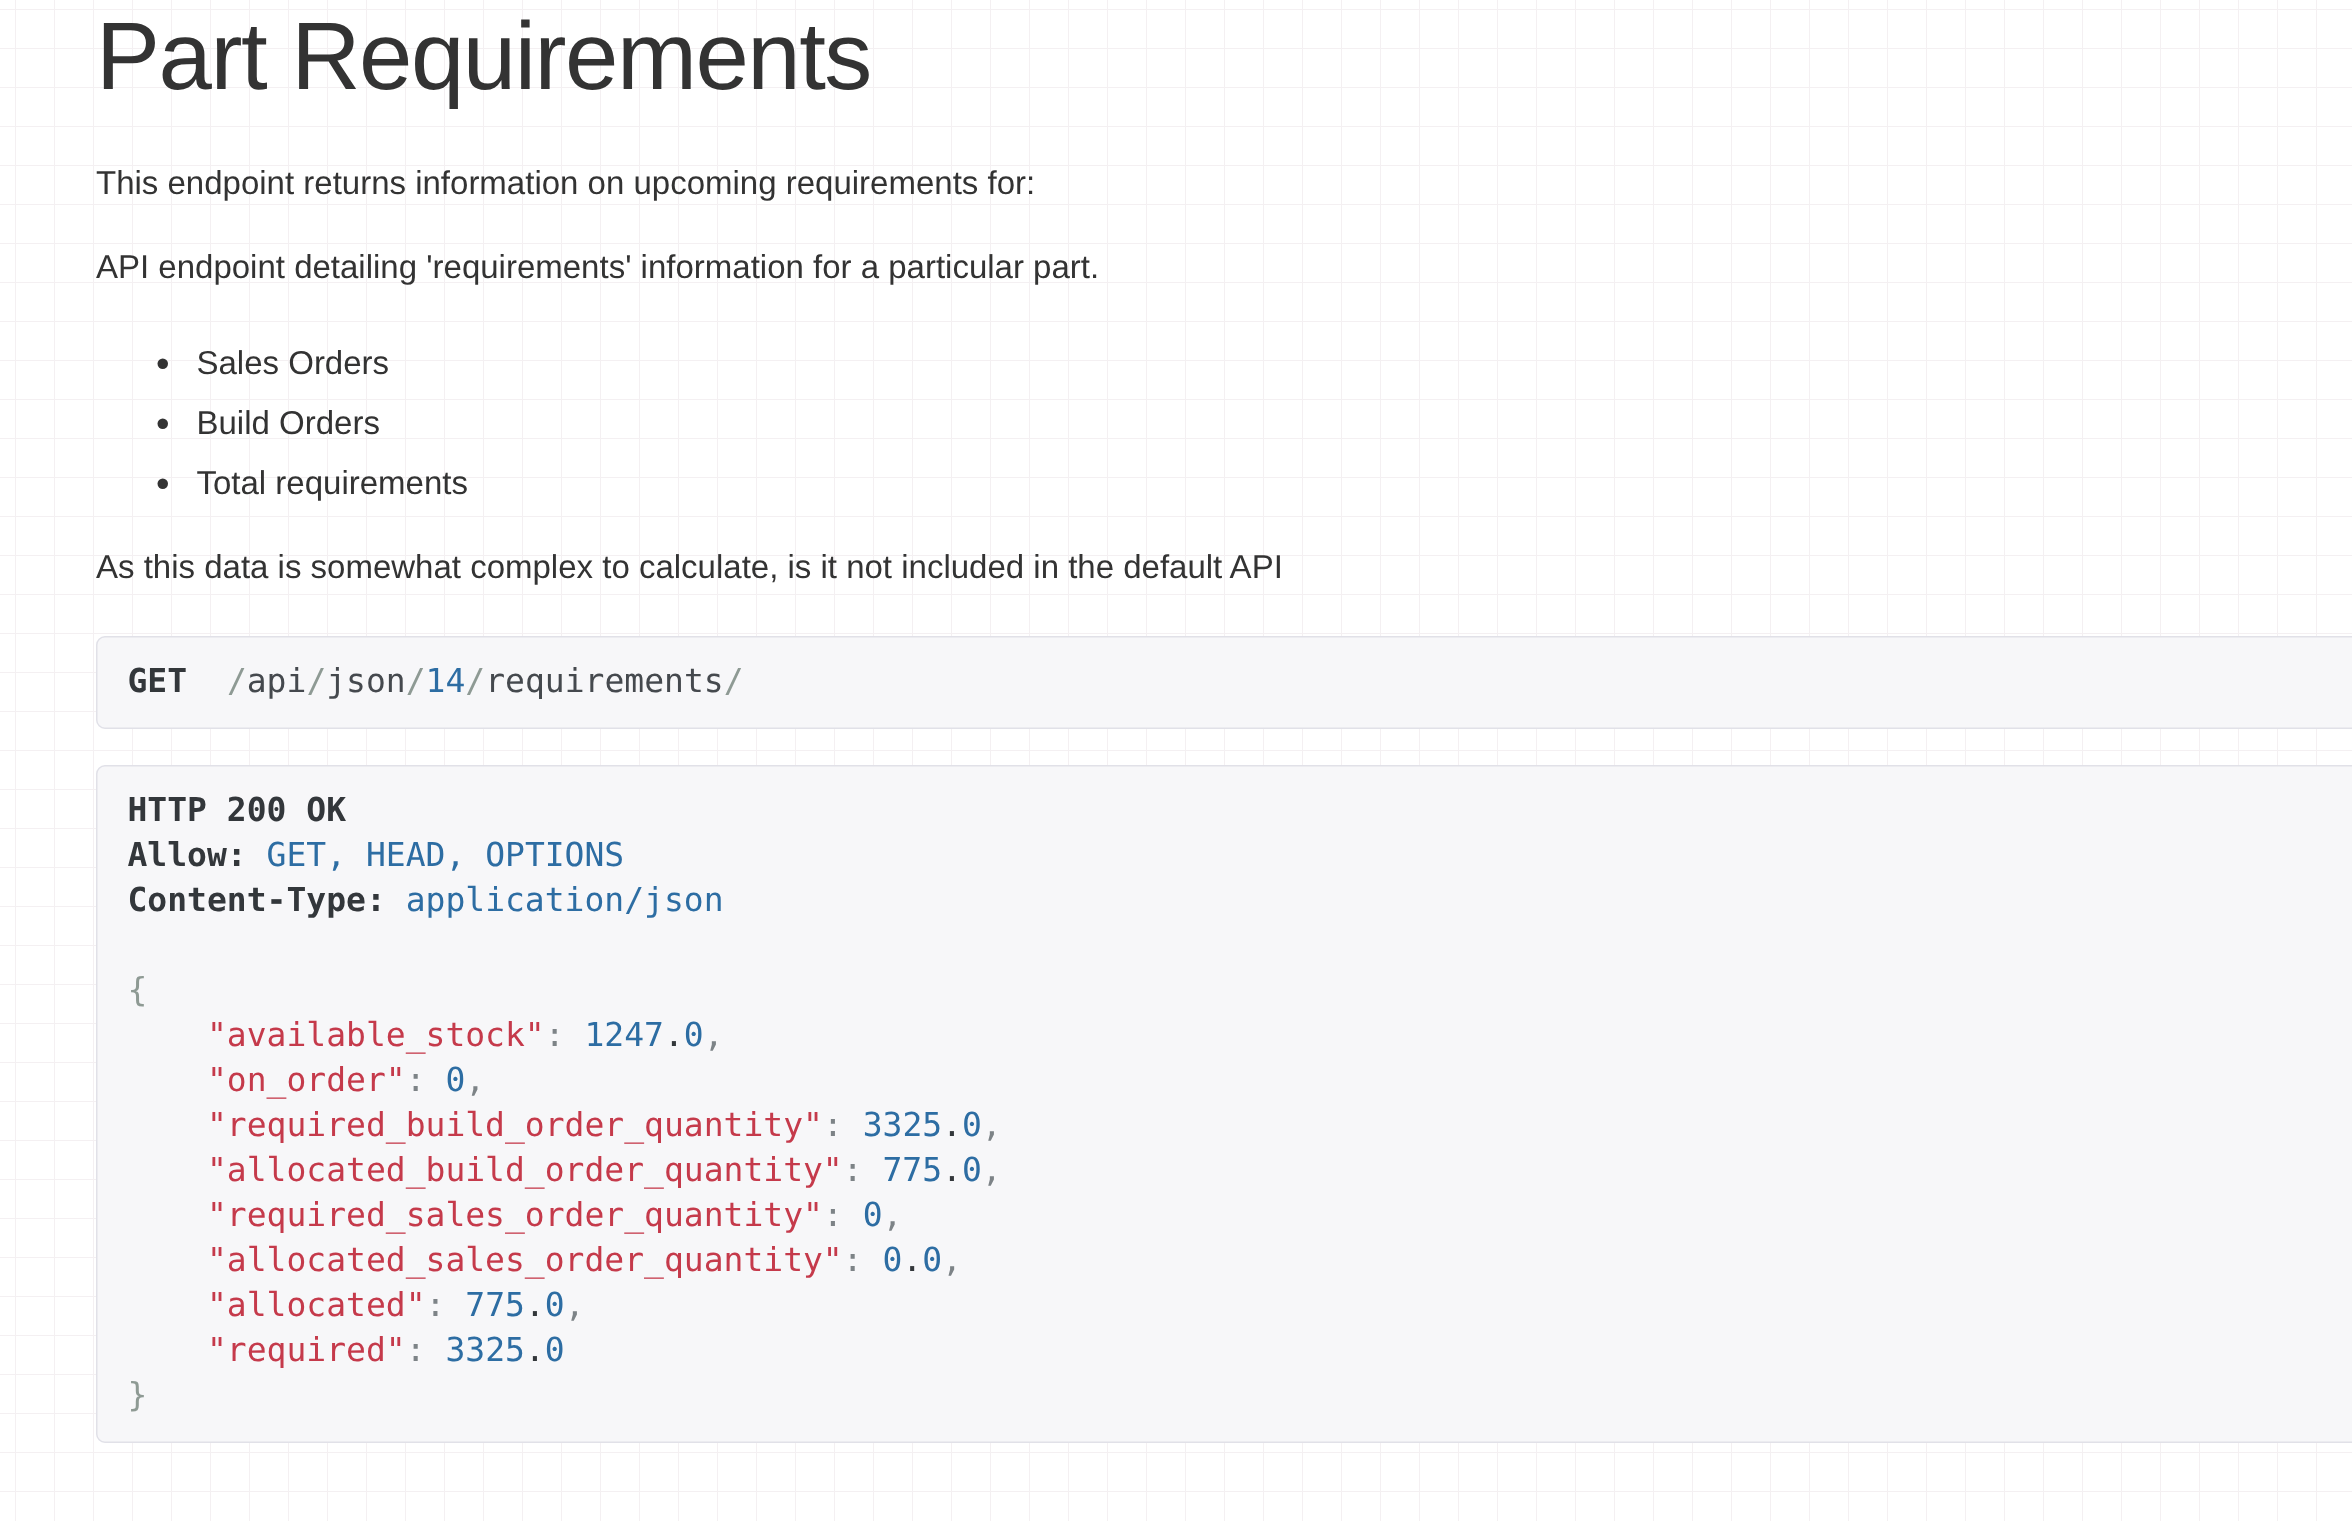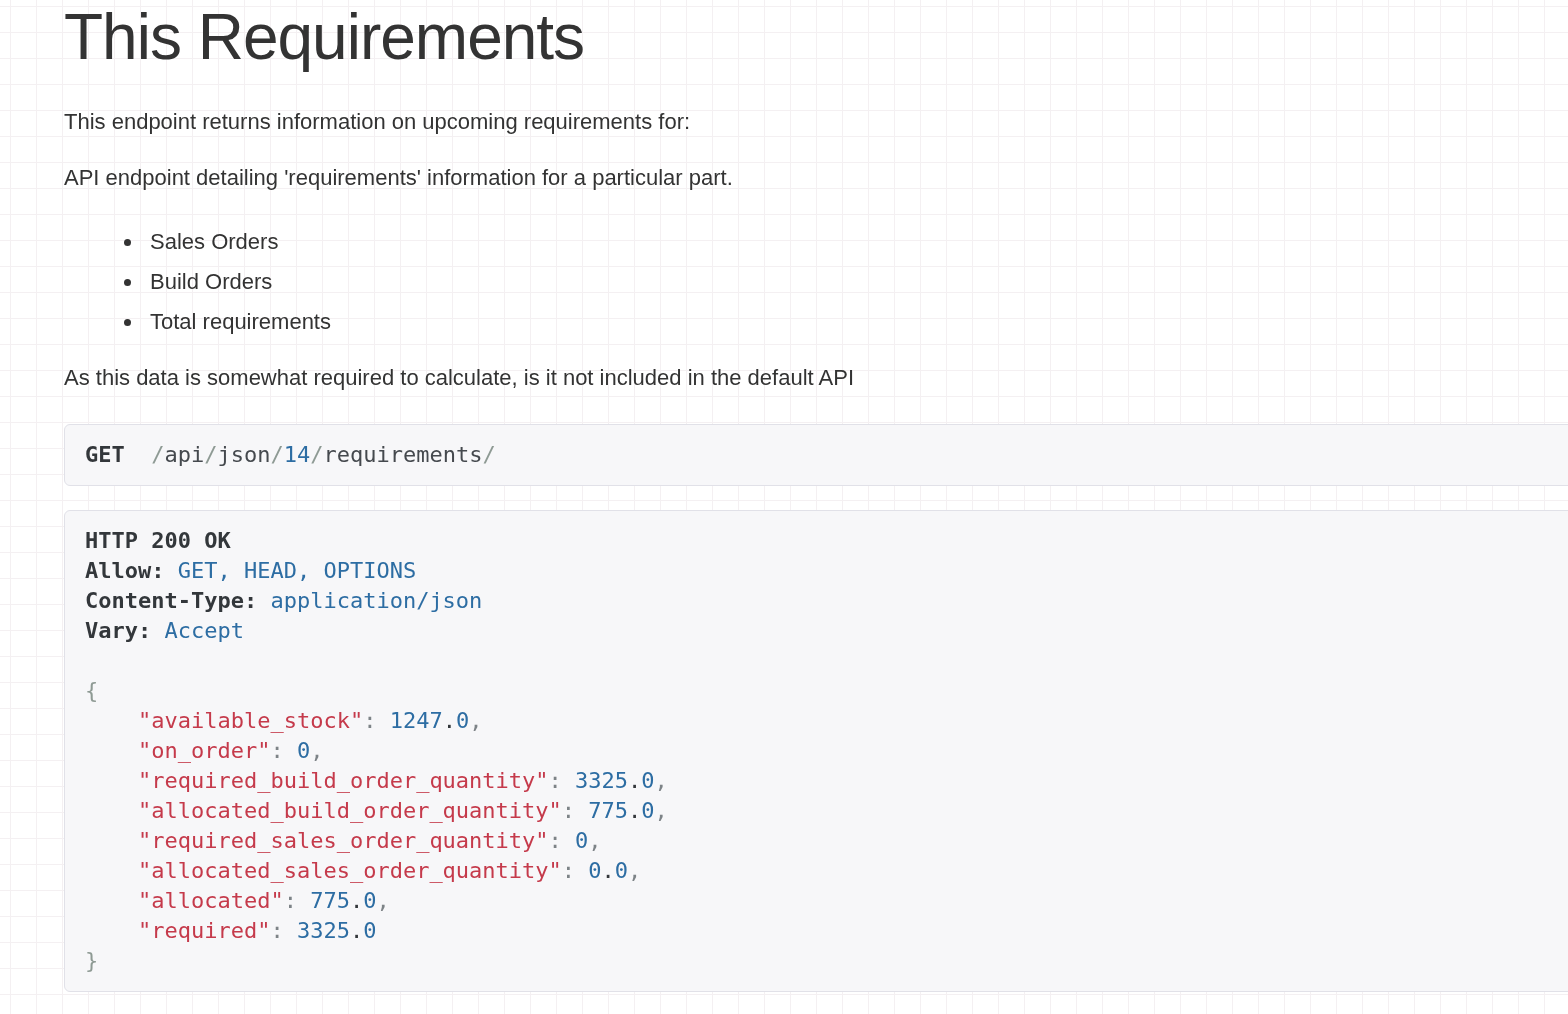--- a/index.html
+++ b/index.html
@@ -36,21 +36,21 @@
     line-height: 28px;
     color: #333333;
   }
 
   .intro       { margin-top: 28px; }
   .list-lead   { margin-top: 36px; }
   .note        { margin-top: 22px; }
 
   ul.req-list {
     margin-top: 30px;
-    padding-left: 80px;
+    padding-left: 61px;
     list-style: disc;
   }
   ul.req-list li {
     font-size: 22px;
     line-height: 40px;
     padding-left: 6px;
     color: #333333;
   }
 
   .code-block {
@@ -80,43 +80,42 @@
   .tk-key { color: #c53a4b; }                     
   .tk-pc  { color: #7d8387; }                     
   .tk-dot { color: #33373b; }                     
   .tk-sp  { color: #45494e; }                     
 </style>
 </head>
 <body>
 
 <div class="page">
 
-  <h1 class="page-title">This Requirements</h1>
+  <h1 class="page-title">Part Requirements</h1>
 
   <p class="body-text list-lead">This endpoint returns information on upcoming requirements for:</p>
 
   <p class="body-text intro">API endpoint detailing 'requirements' information for a particular part.</p>
 
   <ul class="req-list">
     <li>Sales Orders</li>
     <li>Build Orders</li>
     <li>Total requirements</li>
   </ul>
 
-  <p class="body-text note">As this data is somewhat required to calculate, is it not included in the default API</p>
+  <p class="body-text note">As this data is somewhat complex to calculate, is it not included in the default API</p>
 
   <div class="code-block request-block">
       <div class="code-line"><span class="tk-k">GET</span><span class="tk-sp">  </span><span class="tk-p">/</span><span class="tk-t">api</span><span class="tk-p">/</span><span class="tk-t">json</span><span class="tk-p">/</span><span class="tk-n">14</span><span class="tk-p">/</span><span class="tk-t">requirements</span><span class="tk-p">/</span></div>
     </div>
 
   <div class="code-block response-block">
       <div class="code-line"><span class="tk-h">HTTP 200 OK</span></div>
       <div class="code-line"><span class="tk-h">Allow:</span><span class="tk-sp"> </span><span class="tk-v">GET, HEAD, OPTIONS</span></div>
       <div class="code-line"><span class="tk-h">Content-Type:</span><span class="tk-sp"> </span><span class="tk-v">application/json</span></div>
-      <div class="code-line"><span class="tk-h">Vary:</span><span class="tk-sp"> </span><span class="tk-v">Accept</span></div>
       <div class="code-line"><span class="tk-sp"> </span></div>
       <div class="code-line"><span class="tk-p">{</span></div>
       <div class="code-line"><span class="tk-sp">    </span><span class="tk-key">"available_stock"</span><span class="tk-pc">:</span><span class="tk-sp"> </span><span class="tk-n">1247</span><span class="tk-dot">.</span><span class="tk-n">0</span><span class="tk-pc">,</span></div>
       <div class="code-line"><span class="tk-sp">    </span><span class="tk-key">"on_order"</span><span class="tk-pc">:</span><span class="tk-sp"> </span><span class="tk-n">0</span><span class="tk-pc">,</span></div>
       <div class="code-line"><span class="tk-sp">    </span><span class="tk-key">"required_build_order_quantity"</span><span class="tk-pc">:</span><span class="tk-sp"> </span><span class="tk-n">3325</span><span class="tk-dot">.</span><span class="tk-n">0</span><span class="tk-pc">,</span></div>
       <div class="code-line"><span class="tk-sp">    </span><span class="tk-key">"allocated_build_order_quantity"</span><span class="tk-pc">:</span><span class="tk-sp"> </span><span class="tk-n">775</span><span class="tk-dot">.</span><span class="tk-n">0</span><span class="tk-pc">,</span></div>
       <div class="code-line"><span class="tk-sp">    </span><span class="tk-key">"required_sales_order_quantity"</span><span class="tk-pc">:</span><span class="tk-sp"> </span><span class="tk-n">0</span><span class="tk-pc">,</span></div>
       <div class="code-line"><span class="tk-sp">    </span><span class="tk-key">"allocated_sales_order_quantity"</span><span class="tk-pc">:</span><span class="tk-sp"> </span><span class="tk-n">0</span><span class="tk-dot">.</span><span class="tk-n">0</span><span class="tk-pc">,</span></div>
       <div class="code-line"><span class="tk-sp">    </span><span class="tk-key">"allocated"</span><span class="tk-pc">:</span><span class="tk-sp"> </span><span class="tk-n">775</span><span class="tk-dot">.</span><span class="tk-n">0</span><span class="tk-pc">,</span></div>
       <div class="code-line"><span class="tk-sp">    </span><span class="tk-key">"required"</span><span class="tk-pc">:</span><span class="tk-sp"> </span><span class="tk-n">3325</span><span class="tk-dot">.</span><span class="tk-n">0</span></div>

